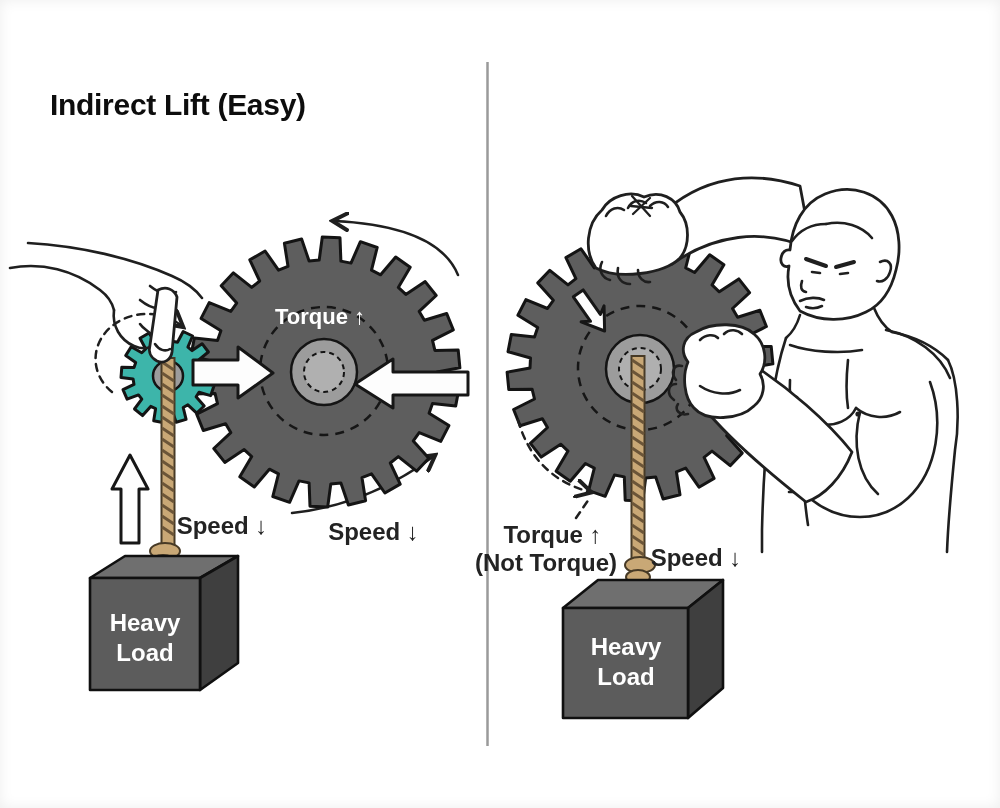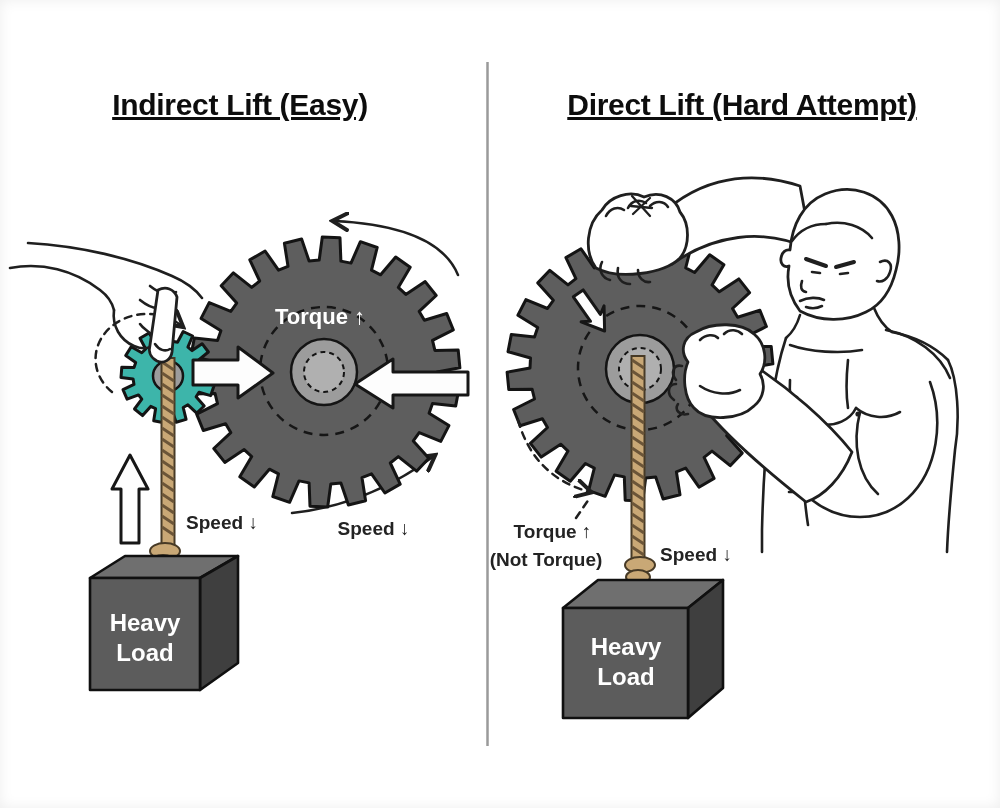--- a/index.html
+++ b/index.html
@@ -2,22 +2,22 @@
 <html style="--gear_dark: #5e5e5e; --gear_teal: #3db5aa; --hub_gray: #9c9c9c; --hub_inner_gray: #b0b0b0; --rope_tan: #c9a876; --rope_strand: #6b5538; --cube_front: #5c5c5c; --cube_top: #6f6f6f; --cube_side: #3f3f3f; --outline: #1a1a1a; --divider_gray: #9a9a9a;"><head>
 <meta charset="utf-8">
 <style>
   html,body{margin:0;padding:0;background:#fff;}
   .stage{
     position:relative;width:1000px;height:808px;background:#fff;overflow:hidden;
     font-family:"Liberation Sans","DejaVu Sans",sans-serif;
     box-shadow:inset 0 0 14px rgba(0,0,0,.07);
   }
   svg{position:absolute;left:0;top:0;}
-  .lbl{position:absolute;text-align:center;color:#232323;font-weight:700;font-size:19px;line-height:1.25;white-space:nowrap;}
-  .title{position:absolute;text-align:center;color:#0d0d0d;font-weight:800;font-size:30px;letter-spacing:-.3px;white-space:nowrap;text-decoration:underline;}
+  .lbl{position:absolute;text-align:center;color:#232323;font-weight:700;font-size:24px;line-height:1.25;white-space:nowrap;}
+  .title{position:absolute;color:#0d0d0d;font-weight:800;font-size:30px;letter-spacing:-.3px;white-space:nowrap;}
   .white{color:#ffffff;}
   .loadlbl{position:absolute;text-align:center;color:#fff;font-weight:700;font-size:24px;line-height:1.25;}
   
   .gearDark{fill:var(--gear_dark);stroke:#141414;stroke-width:3;stroke-linejoin:round;}
   .gearTeal{fill:var(--gear_teal);stroke:#141414;stroke-width:3;stroke-linejoin:round;}
   .hub{fill:var(--hub_gray);stroke:#141414;stroke-width:2.5;}
   .hubInner{fill:var(--hub_inner_gray);stroke:#141414;stroke-width:2;stroke-dasharray:5 4;}
   .dashCircle{fill:none;stroke:#161616;stroke-width:2.5;stroke-dasharray:9 7;}
   .blockArrow{fill:#fdfdfd;stroke:#161616;stroke-width:3;stroke-linejoin:round;}
   .thin{fill:none;stroke:#1f1f1f;stroke-width:2.5;stroke-linecap:round;}
@@ -207,21 +207,20 @@
         <g>
           <path class="line" style="stroke-width:2.3" d="M632 196 L650 216"></path>
           <path class="line" style="stroke-width:2.3" d="M650 198 L633 214"></path>
           <path class="line" style="stroke-width:2.3" d="M631 206 L652 208"></path>
         </g>
       </g>
     </g>
   </svg>
 
   <div class="title" style="left:50px;top:88px;width:380px;">Indirect Lift (Easy)</div>
-  <div class="title" style="left:522px;top:88px;width:440px;">Direct Lift (Hard Attempt)</div>
 
   <div class="lbl white" style="left:250px;top:303px;width:140px;font-size:22px;">Torque ↑</div>
   <div class="lbl" style="left:167px;top:511px;width:110px;">Speed ↓</div>
   <div class="lbl" style="left:316px;top:517px;width:115px;">Speed ↓</div>
 
   <div class="lbl" style="left:495px;top:520px;width:115px;">Torque ↑</div>
   <div class="lbl" style="left:466px;top:548px;width:160px;">(Not Torque)</div>
   <div class="lbl" style="left:641px;top:543px;width:110px;">Speed ↓</div>
 
   <div class="loadlbl" style="left:92px;top:608px;width:106px;">

